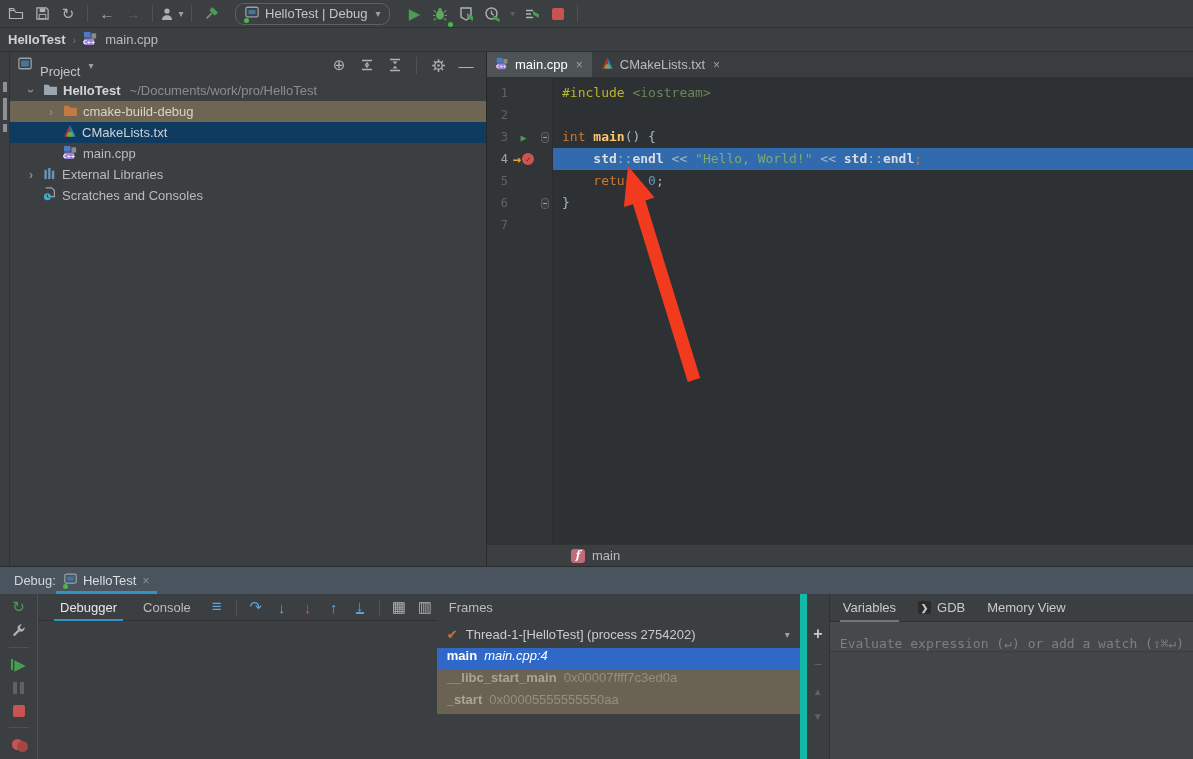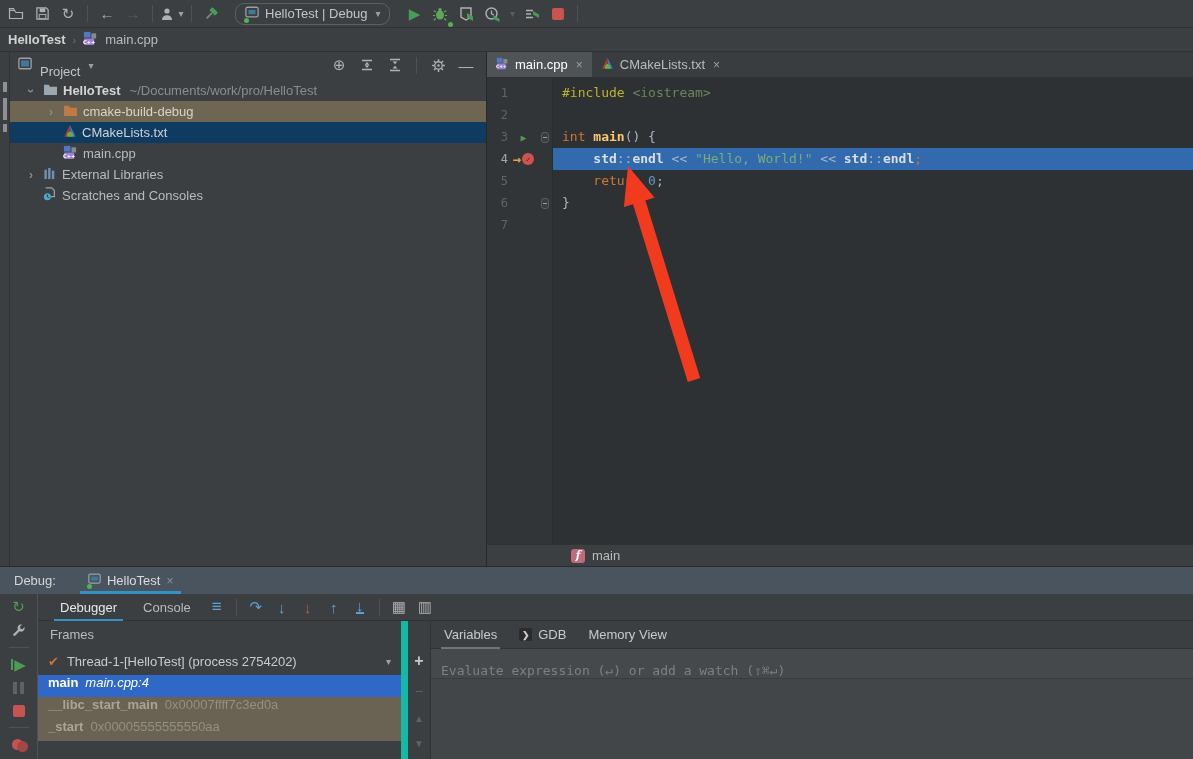--- a/index.html
+++ b/index.html
@@ -69,37 +69,37 @@
   .tk-kw{color:#CC7832}
   .tk-fn{color:#FFC66D;font-weight:bold}
   .tk-b{color:#DADEE3;font-weight:bold}
   .tk-op{color:#A9B7C6}
   .tk-num{color:#6897BB}
   .edcrumb{height:22px;display:flex;align-items:center;gap:7px;padding-left:84px;border-top:1px solid #323232;background:#3C3F41}
   .fbadge{width:14px;height:14px;border-radius:3px;background:#C16A79;color:#FFF;font:italic bold 11px "DejaVu Serif",serif;display:flex;align-items:center;justify-content:center;flex:none}
 
   
   .dbg{height:193px;display:flex;flex-direction:column;border-top:1px solid #2B2B2B;background:#3C3F41}
-  .dbgh{height:27px;background:#49545E;display:flex;align-items:center;gap:28px;padding:0 14px;flex:none}
+  .dbgh{height:27px;background:#49545E;display:flex;align-items:center;gap:4px;padding:0 14px;flex:none}
   .dbgh .lbl{color:#D4D6D8}
   .dbgtab{position:relative;height:27px;display:flex;align-items:center;gap:6px;padding:0 4px;color:#DBDDDF}
   .dbgtab:after{content:"";position:absolute;left:-4px;right:-4px;bottom:0;height:3px;background:#3592C7}
   .dbgtab .x{color:#8C9093;font-size:12px}
   .dbgbody{flex:1;display:flex;min-height:0}
   .dstripe{width:38px;border-right:1px solid #515151;display:flex;flex-direction:column;align-items:center;padding-top:4px;flex:none}
   .dstripe .icn{height:22px;min-width:22px;margin-bottom:6px}
   .dstripe .hr{width:20px;height:1px;background:#515151;margin:2px 0 8px}
   .pausebars{display:flex;gap:3px}
   .pausebars b{width:4px;height:12px;background:#5F6265}
   .mutebp{position:relative;width:14px;height:12px}
   .mutebp b{position:absolute;width:11px;height:11px;border-radius:50%;background:#C75450}
   .mutebp b:last-child{left:5px;top:2px;background:#A34744}
   .resume{display:flex;align-items:center;gap:1px;color:#499C54}
   .resume b{width:2px;height:11px;background:#499C54}
-  .dmain{flex:1;display:flex;flex-direction:column;min-width:0}
+  .dmain{flex:1;display:flex;flex-direction:row;min-width:0}
   .dtoolbar{height:27px;display:flex;align-items:center;gap:2px;border-bottom:1px solid #323232;padding-left:10px;flex:none}
   .dtab{position:relative;height:27px;display:flex;align-items:center;padding:0 12px;color:#BBBBBB}
   .dtab.active{color:#E8E8E8}
   .dtab.active:after{content:"";position:absolute;left:6px;right:6px;bottom:0;height:2px;background:#3592C7}
   .blue{color:#5DA1D6}
   .red{color:#C75450}
   .rtc{display:inline-block;border-bottom:2px solid #5DA1D6;line-height:12px}
   .dcontent{flex:1;display:flex;min-height:0}
   .frames{width:370px;border-right:7px solid #14b8a6;display:flex;flex-direction:column;flex:none}
   .framesh{height:26px;display:flex;align-items:center;padding-left:12px;color:#BBBBBB;flex:none}

